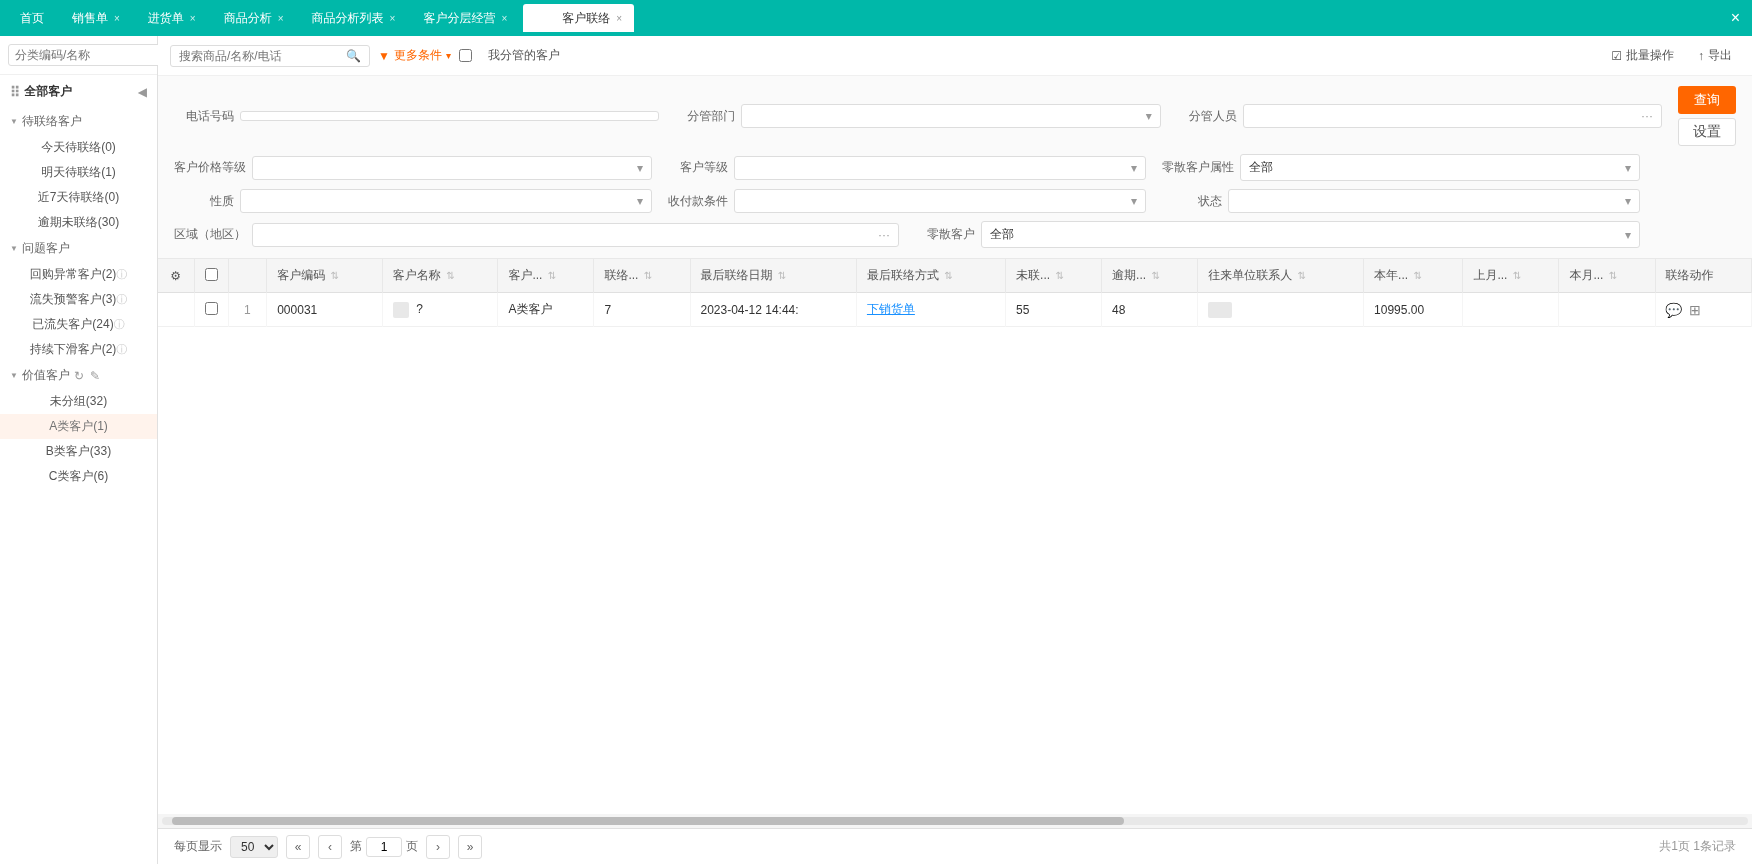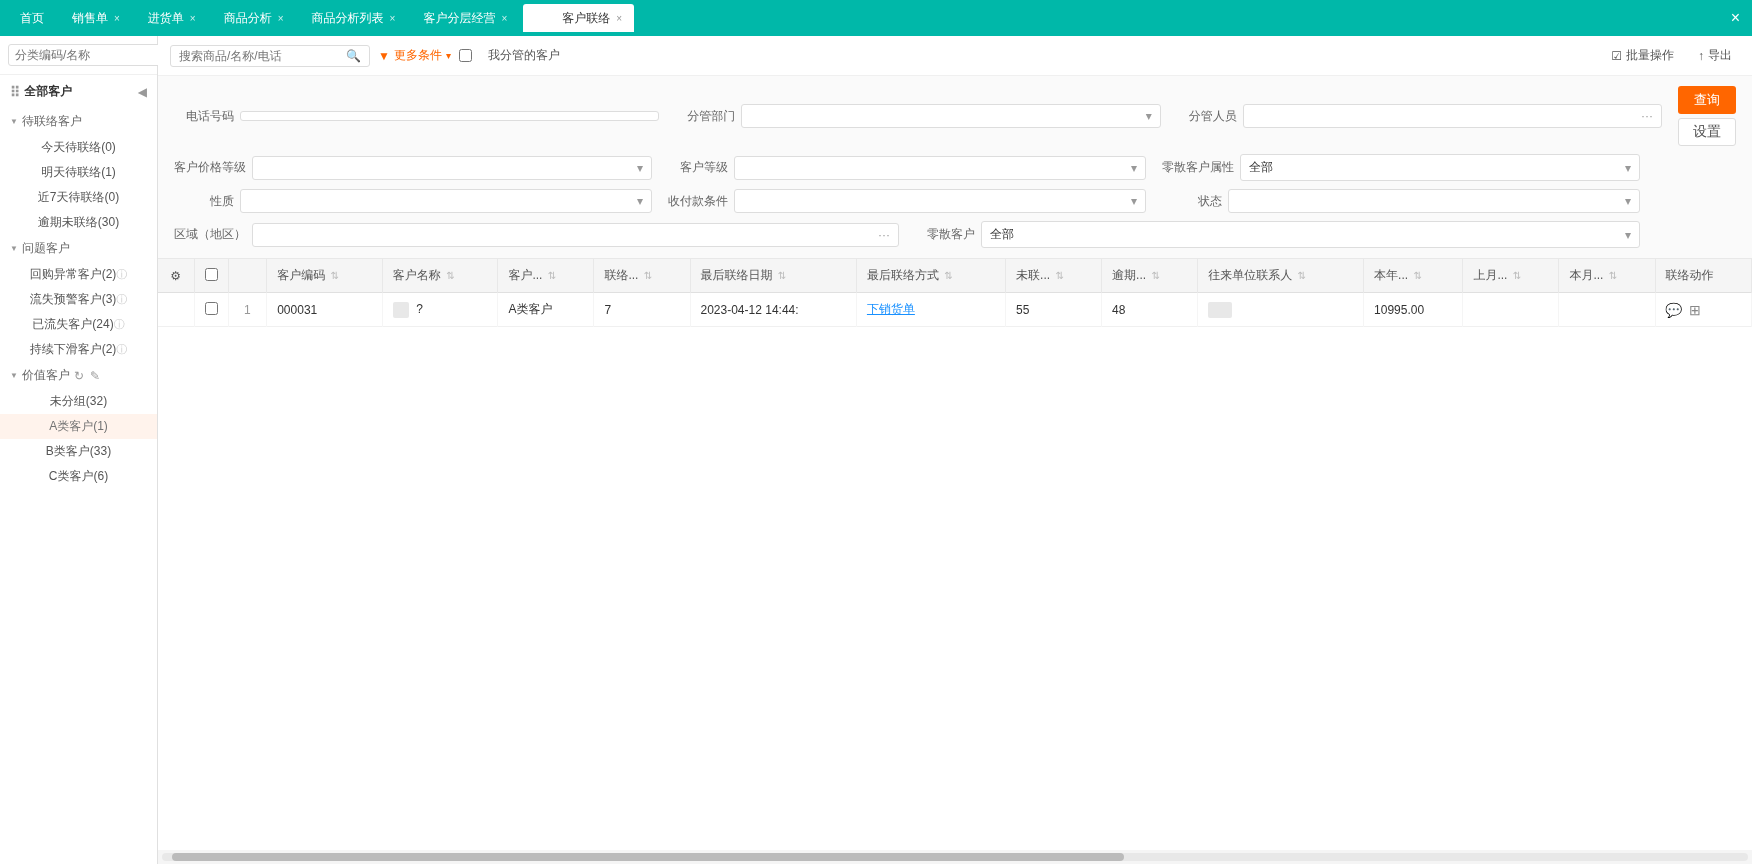--- a/index.html
+++ b/index.html
@@ -704,15 +704,31 @@
         </tbody>
       </table>
     </div>
 
     <div class="scrollbar-area">
       <div class="scrollbar-track">
         <div class="scrollbar-thumb"></div>
       </div>
     </div>
 
+    <div class="pagination-bar">
+      <span class="page-size-label">每页显示</span>
+      <select class="page-size-select">
+        <option>50</option>
+      </select>
+      <div class="page-nav-btn">«</div>
+      <div class="page-nav-btn">‹</div>
+      <div class="page-info">
+        <span>第</span>
+        <input type="text" class="page-input" value="1" style="">
+        <span>页</span>
+      </div>
+      <div class="page-nav-btn">›</div>
+      <div class="page-nav-btn">»</div>
+      <span class="total-info">共1页 1条记录</span>
+    </div>
 
   </div>
 </div>
 
 </body></html>

